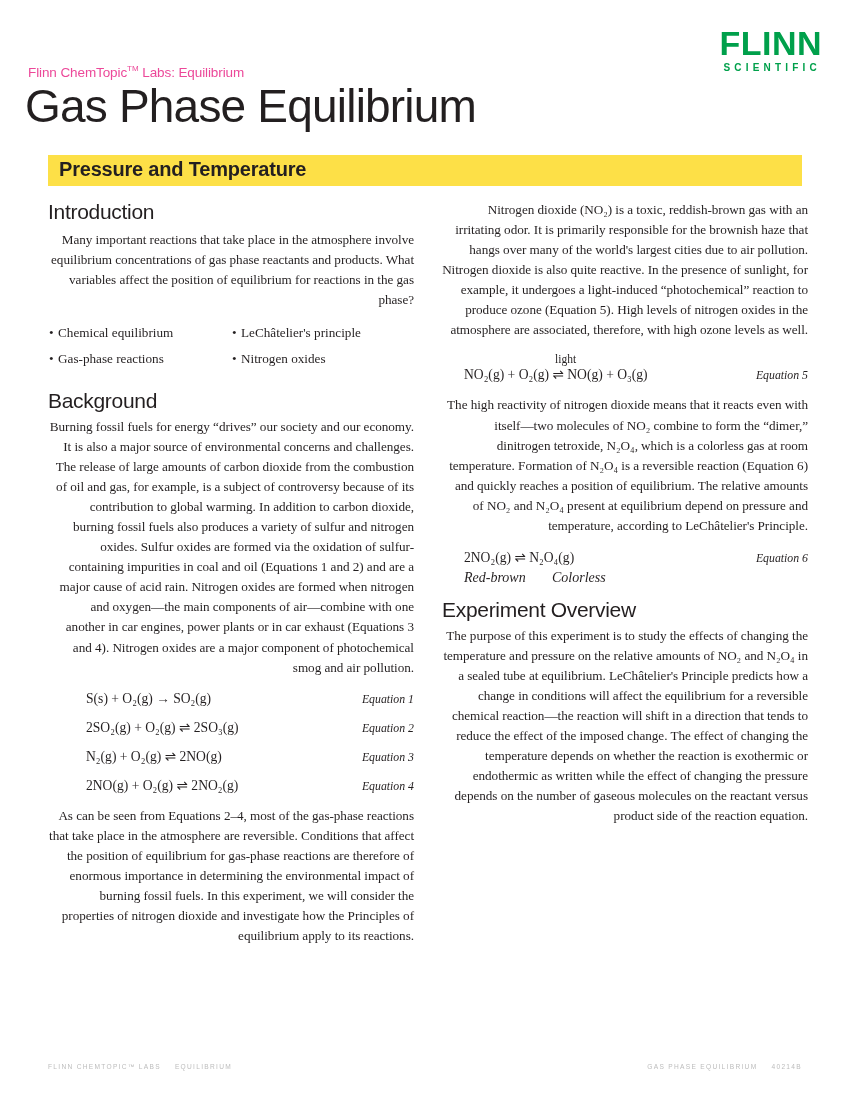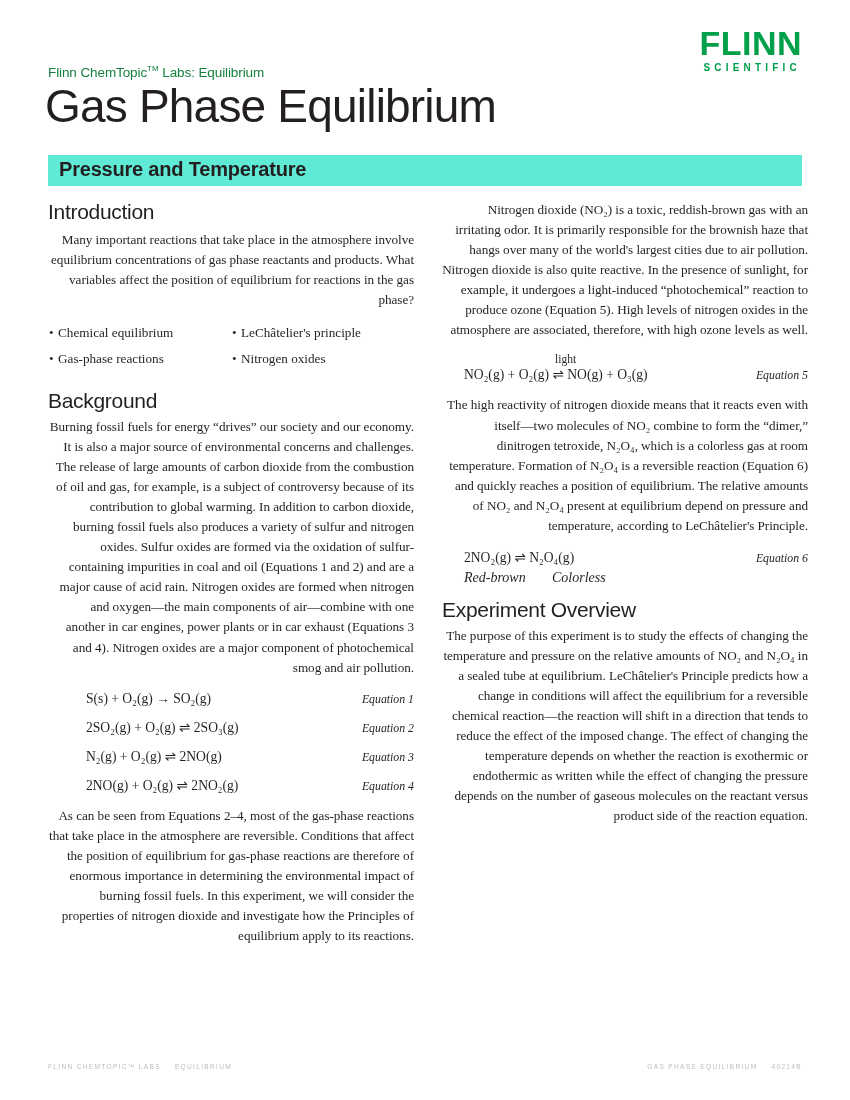--- a/index.html
+++ b/index.html
@@ -13,21 +13,21 @@
     font-family: "Liberation Serif", serif;
     color: #231f20;
     position: relative;
     overflow: hidden;
   }
   .page {
     position: relative;
     width: 850px;
     height: 1082px;
     box-sizing: border-box;
-    padding: 0 48px;
+    padding: 0 28px;
   }
 
   
   .header {
     position: relative;
     height: 150px;
   }
   .logo {
     position: absolute;
     right: 0;
@@ -50,21 +50,21 @@
     display: block;
     margin-top: 3px;
     margin-right: 1px;
   }
   .kicker {
     position: absolute;
     left: 0;
     top: 64px;
     font-family: "Liberation Sans", sans-serif;
     font-size: 13.5px;
-    color: #15803d;
+    color: #ec4899;
     letter-spacing: -0.1px;
   }
   .kicker sup {
     font-size: 8px;
     vertical-align: super;
     letter-spacing: 0;
   }
   .title {
     position: absolute;
     left: -3px;
@@ -75,21 +75,21 @@
     color: #231f20;
     letter-spacing: -0.8px;
     line-height: 1.05;
   }
   .subtitle-bar {
     position: absolute;
     left: 48px;
     right: 48px;
     top: 155px;
     height: 31px;
-    background: #5eead4;
+    background: #fde047;
   }
   .subtitle-bar span {
     display: block;
     font-family: "Liberation Sans", sans-serif;
     font-size: 20px;
     font-weight: bold;
     color: #231f20;
     padding: 3px 0 0 11px;
     letter-spacing: -0.2px;
   }

